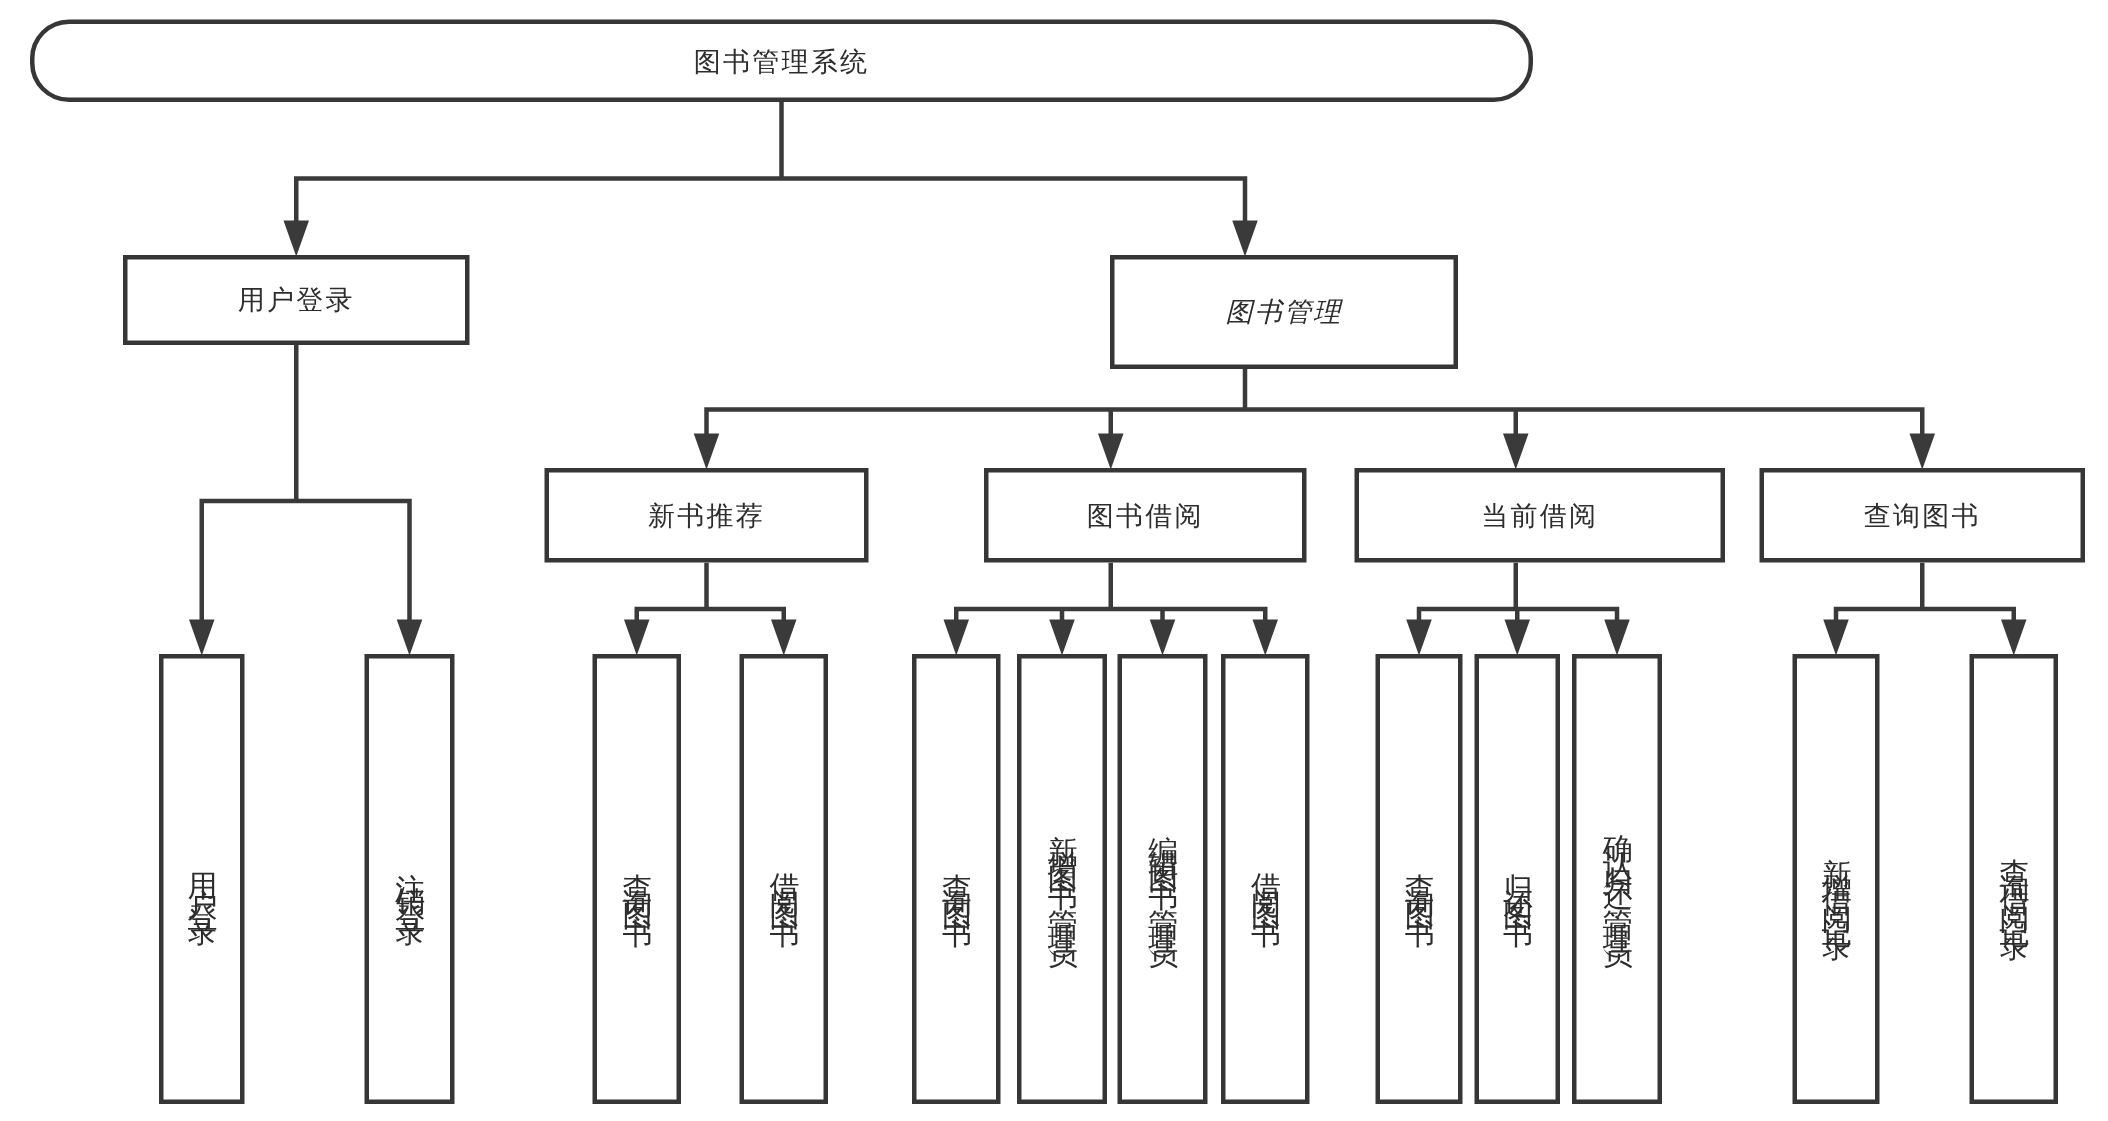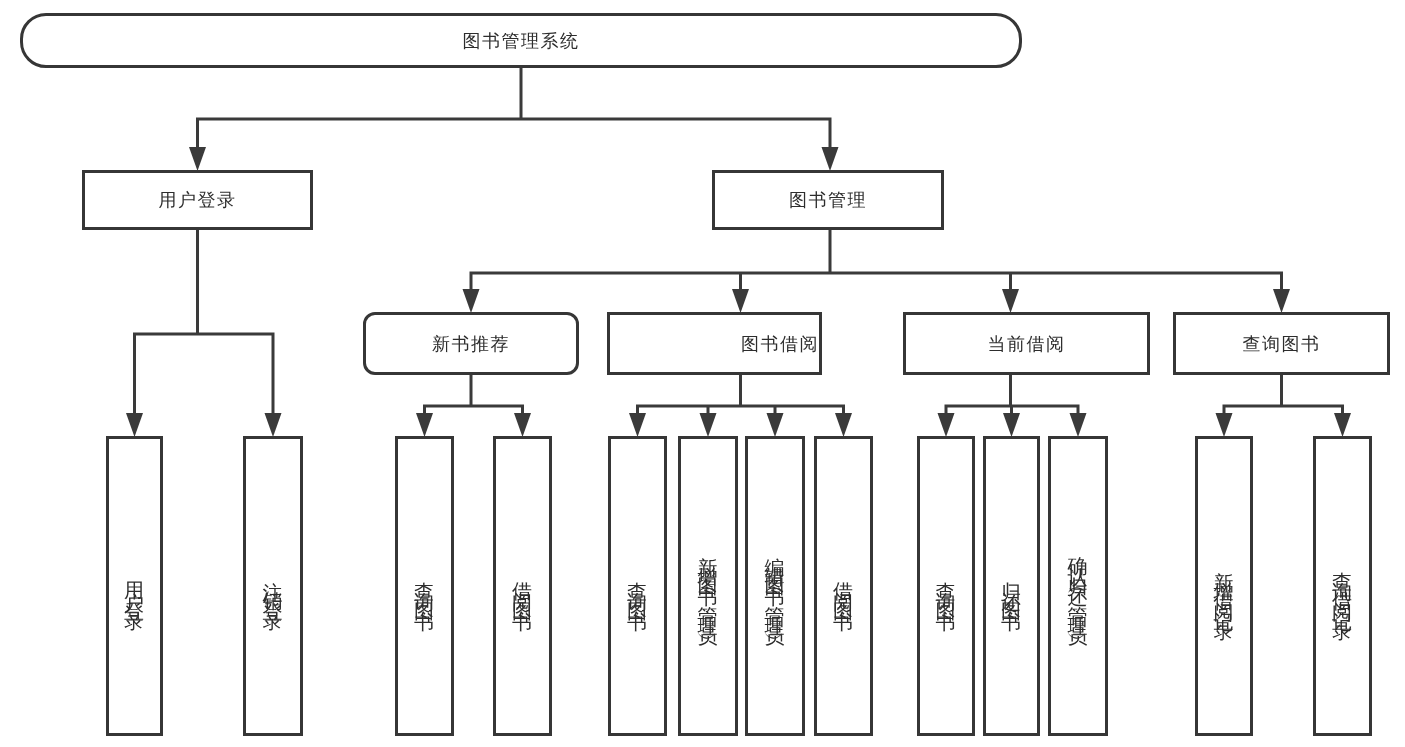--- a/index.html
+++ b/index.html
@@ -84,27 +84,27 @@
       <polygon points="1215.5,413 1232.5,413 1224,437" fill="#3a3a3a"></polygon>
       <polygon points="1334,413 1351,413 1342.5,437" fill="#3a3a3a"></polygon>
     </svg>
   <div id="nodes">
       <div class="node h" style="left: 20px; top: 13px; width: 1002px; height: 55px; border-color: rgb(54, 54, 54); border-radius: 26px;">
         <span class="lbl">图书管理系统</span>
       </div>
       <div class="node h" style="left: 82px; top: 170px; width: 231px; height: 60px; border-color: rgb(54, 54, 54);">
         <span class="lbl">用户登录</span>
       </div>
-      <div class="node h" style="left: 712px; top: 170px; width: 232px; height: 60px; border-color: rgb(54, 54, 54);">
+      <div class="node h" style="left: 740px; top: 170px; width: 232px; height: 76px; border-color: rgb(54, 54, 54); font-style: italic;">
         <span class="lbl">图书管理</span>
       </div>
-      <div class="node h" style="left: 363px; top: 312px; width: 216px; height: 63px; border-color: rgb(54, 54, 54); border-radius: 12px;">
+      <div class="node h" style="left: 363px; top: 312px; width: 216px; height: 63px; border-color: rgb(54, 54, 54);">
         <span class="lbl">新书推荐</span>
       </div>
-      <div class="node h" style="left: 607px; top: 312px; width: 215px; height: 63px; border-color: rgb(54, 54, 54); justify-content: flex-end;">
+      <div class="node h" style="left: 656px; top: 312px; width: 215px; height: 63px; border-color: rgb(54, 54, 54);">
         <span class="lbl">图书借阅</span>
       </div>
       <div class="node h" style="left: 903px; top: 312px; width: 247px; height: 63px; border-color: rgb(54, 54, 54);">
         <span class="lbl">当前借阅</span>
       </div>
       <div class="node h" style="left: 1173px; top: 312px; width: 217px; height: 63px; border-color: rgb(54, 54, 54);">
         <span class="lbl">查询图书</span>
       </div>
       <div class="node v" style="left: 106px; top: 436px; width: 57px; height: 300px; border-color: rgb(54, 54, 54);">
         <span class="lbl">用户登录</span>

